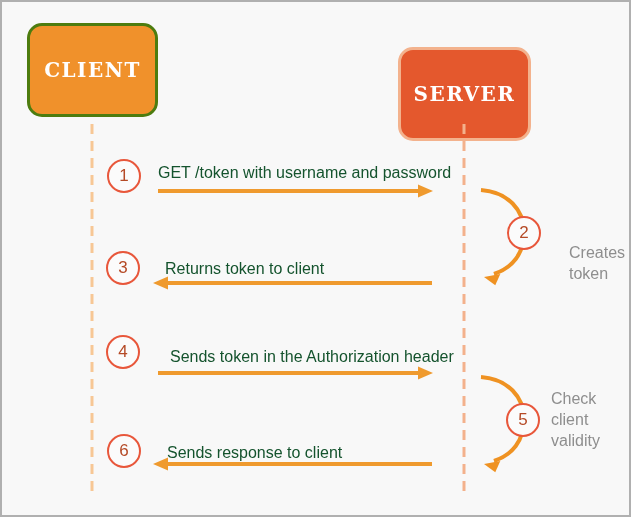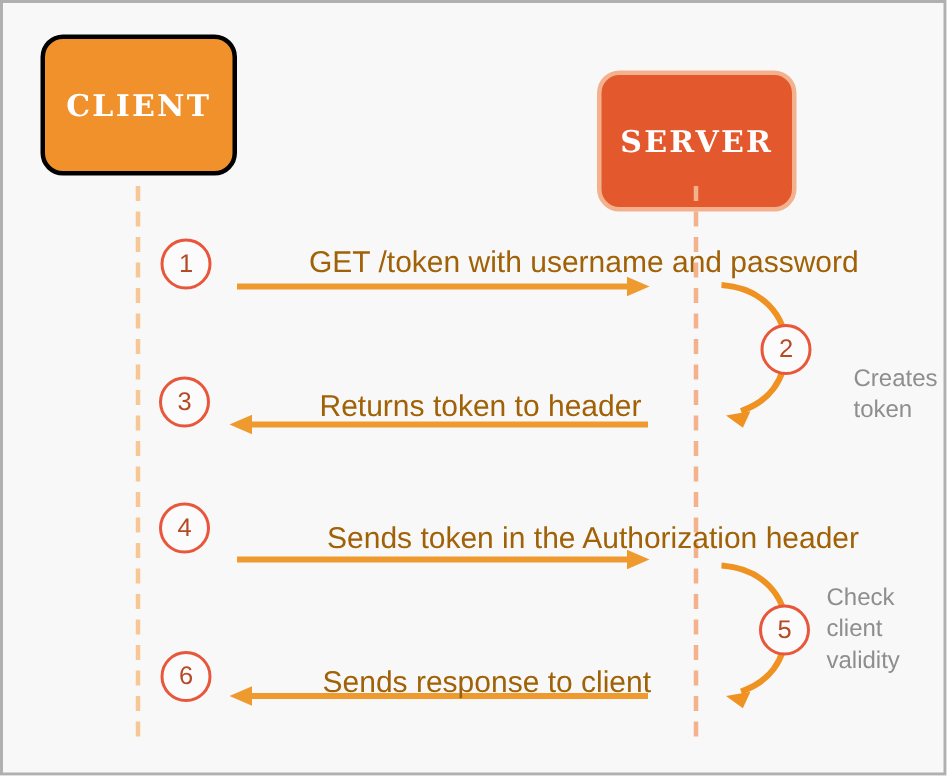--- a/index.html
+++ b/index.html
@@ -19,21 +19,21 @@
     display:flex;align-items:center;justify-content:center;
     color:#ffffff;
     font-family:"DejaVu Serif", serif;
     font-weight:bold;
     font-size:20px;
     letter-spacing:1.5px;
   }
   .actor.client{
     left:25px;top:21px;width:131px;height:94px;
     background:#F0912B;
-    border:3px solid #000000;
+    border:3px solid #4d7c0f;
   }
   .actor.server{
     left:396px;top:21px;width:133px;height:94px;
     background:#E4582D;
     border:3px solid #F3B28D;
     margin-top:24px;
   }
   svg.layer{position:absolute;left:0;top:0;}
   .badge{
     position:absolute;
@@ -41,24 +41,23 @@
     box-sizing:border-box;
     border:2px solid #E8573B;
     border-radius:50%;
     background:#FBFBFB;
     display:flex;align-items:center;justify-content:center;
     color:#B54A26;
     font-size:17px;
   }
   .msg{
     position:absolute;
-    color:#a16207;
-    font-size:20px;
+    color:#14532d;
+    font-size:16px;
     white-space:nowrap;
-    margin-left:48px;
   }
   .side-label{
     position:absolute;
     color:#8E8E8E;
     font-size:16px;
     line-height:21px;
     width:72px;
   }
 </style>
 </head>
@@ -122,20 +121,20 @@
     <span>4</span>
   </div>
   <div class="badge" style="left:504px;top:401px;">
     <span>5</span>
   </div>
   <div class="badge" style="left:105px;top:432px;">
     <span>6</span>
   </div>
 
   <div class="msg" style="left:156px;top:162px;">GET /token with username and password</div>
-  <div class="msg" style="left:163px;top:258px;">Returns token to header</div>
+  <div class="msg" style="left:163px;top:258px;">Returns token to client</div>
   <div class="msg" style="left:168px;top:346px;">Sends token in the Authorization header</div>
   <div class="msg" style="left:165px;top:442px;">Sends response to client</div>
 
   <div class="side-label" style="left:567px;top:210px;margin-top:30px;">Creates token</div>
   <div class="side-label" style="left:549px;top:386px;">Check client validity</div>
 
 </div>
 
 </body></html>

